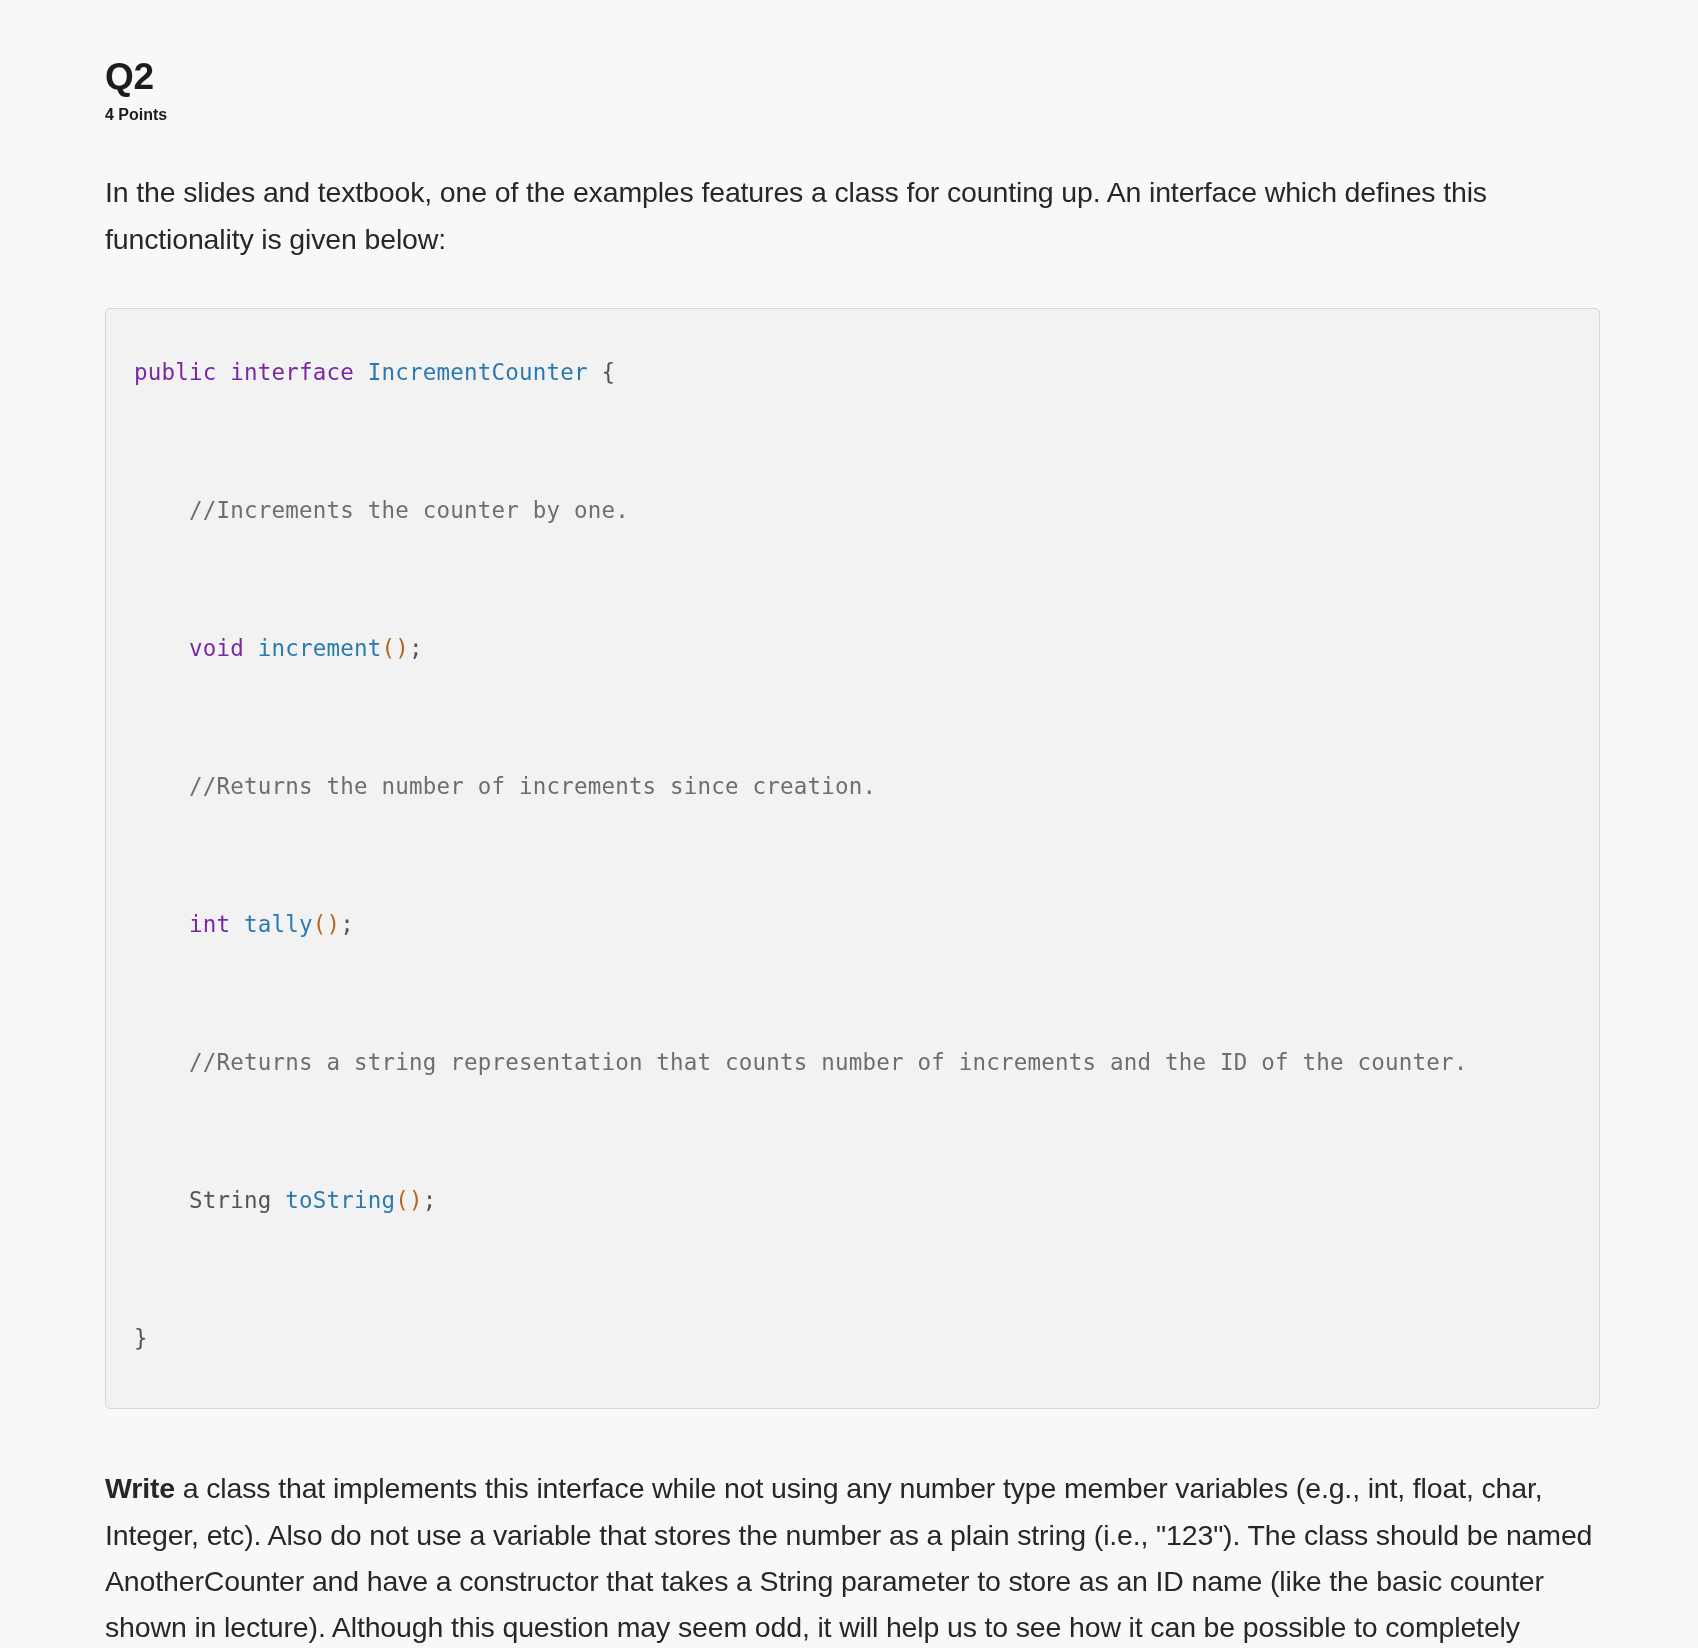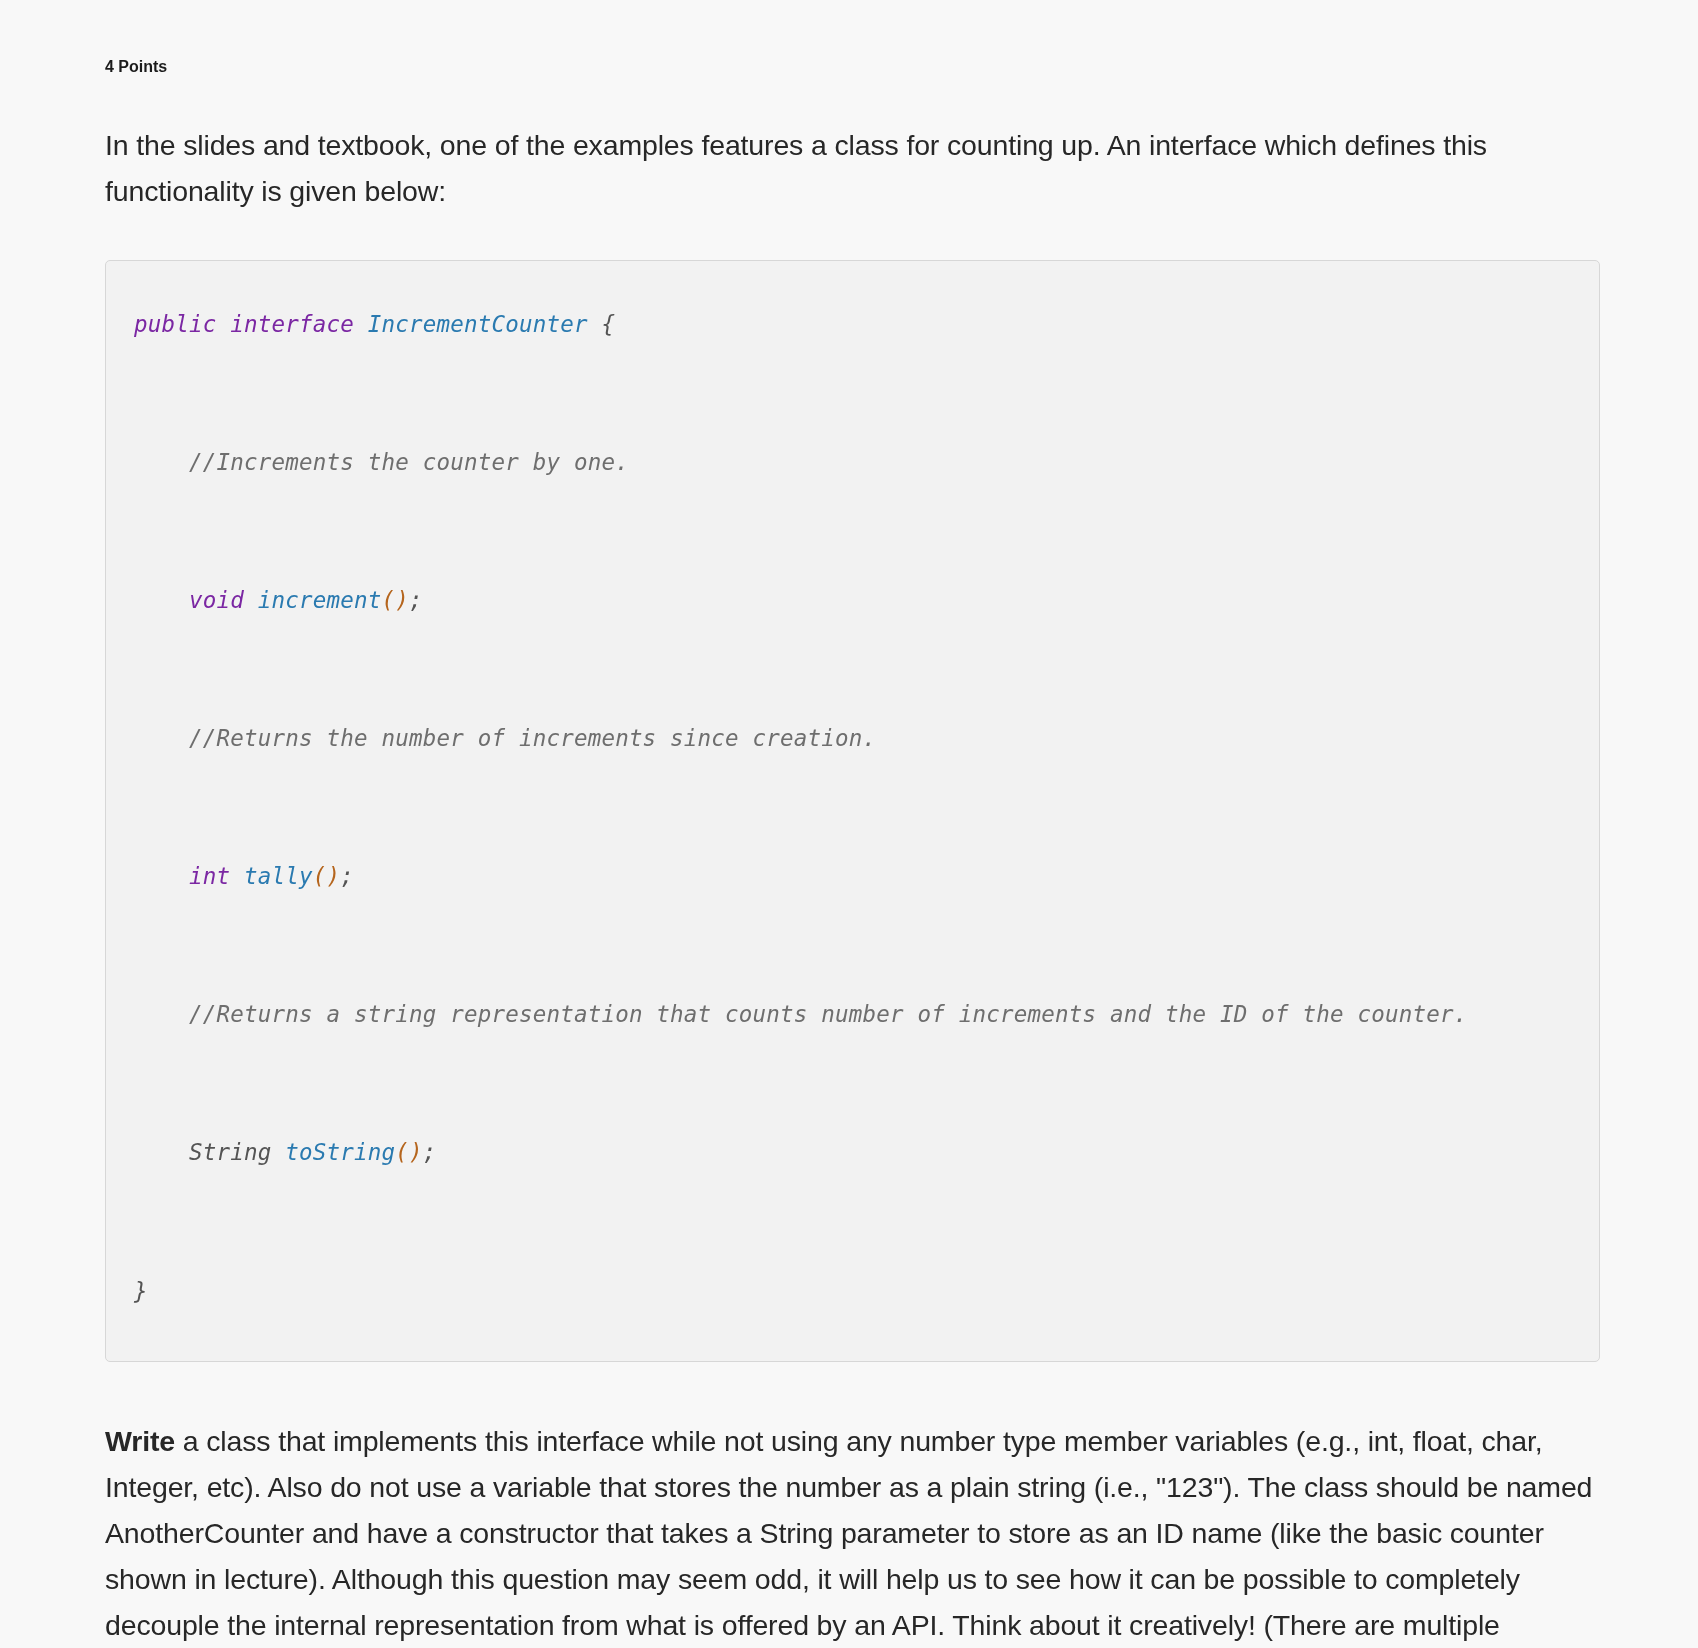--- a/index.html
+++ b/index.html
@@ -52,21 +52,20 @@
 
   
   .code-card {
     background: #f2f2f2;
     border: 1px solid #d7d7d7;
     border-radius: 5px;
     padding: 30px 28px 34px 28px;
     margin: 0 0 56px 0;
     width: 1495px;
     overflow: hidden;
-    font-style: italic;
   }
   pre.code {
     margin: 0;
     font-family: "Liberation Mono", "DejaVu Sans Mono", monospace;
     font-size: 22.5px;
     line-height: 2.98;
     color: #545454;
     white-space: pre;
     letter-spacing: 0.2px;
   }
@@ -77,20 +76,21 @@
   .pl { color: #545454; }          
 
   
   .body-para { margin: 0 0 58px 0; }
 </style>
 </head>
 <body style="background: rgb(248, 248, 248);">
 
 <div class="page">
 
+  <h1 class="q-title">Q2</h1>
 
   <div class="q-points">4 Points</div>
 
   <p class="prose intro">In the slides and textbook, one of the examples features a class for counting up. An interface which defines this functionality is given below:</p>
 
   <div class="code-card" style="background: rgb(242, 242, 242); border-color: rgb(215, 215, 215);">
     <pre class="code"><code id="code-root"><span><span class="k" style="color: rgb(123, 39, 163);">public</span><span class="pl" style="color: rgb(84, 84, 84);"> </span><span class="k" style="color: rgb(123, 39, 163);">interface</span><span class="pl" style="color: rgb(84, 84, 84);"> </span><span class="t" style="color: rgb(42, 122, 176);">IncrementCounter</span><span class="pl" style="color: rgb(84, 84, 84);"> {</span></span>
 <span></span>
 <span>    <span class="c" style="color: rgb(110, 110, 110);">//Increments the counter by one.</span></span>
 <span></span>

